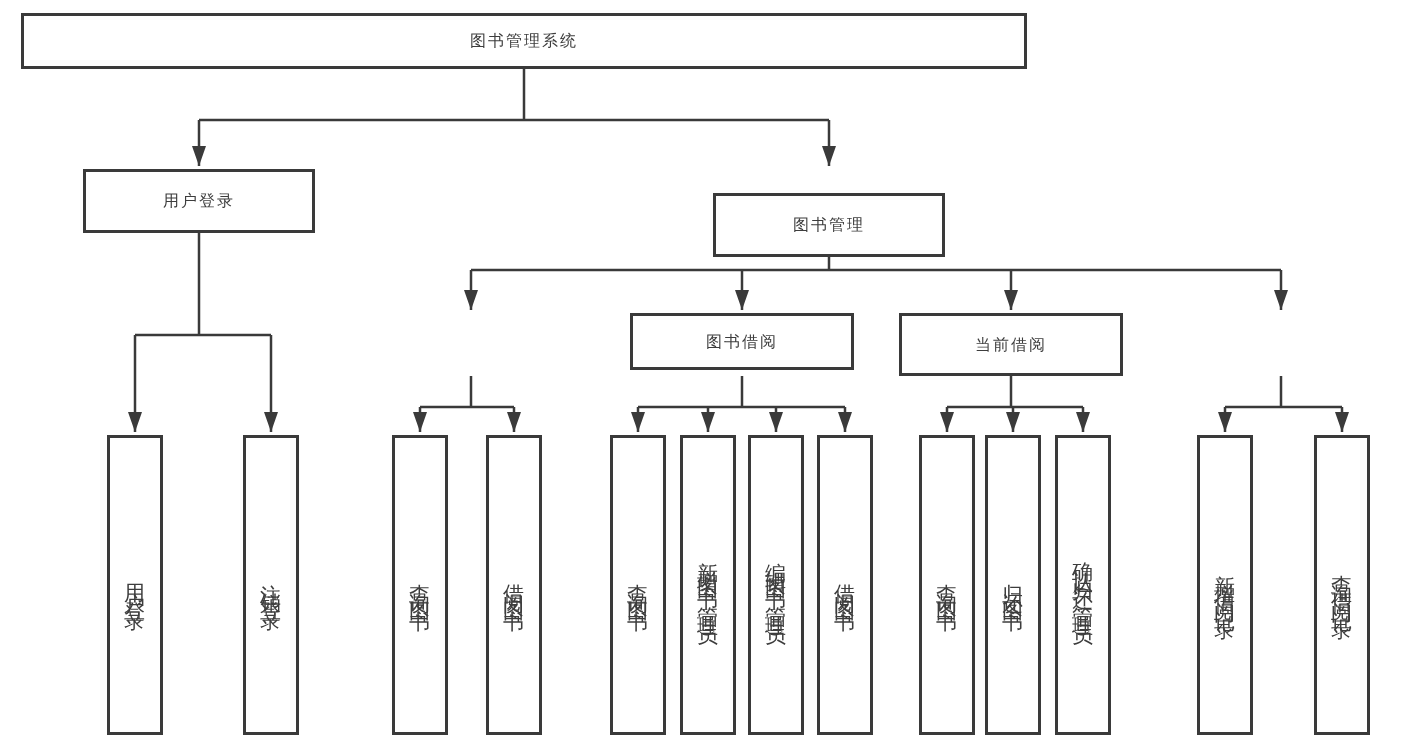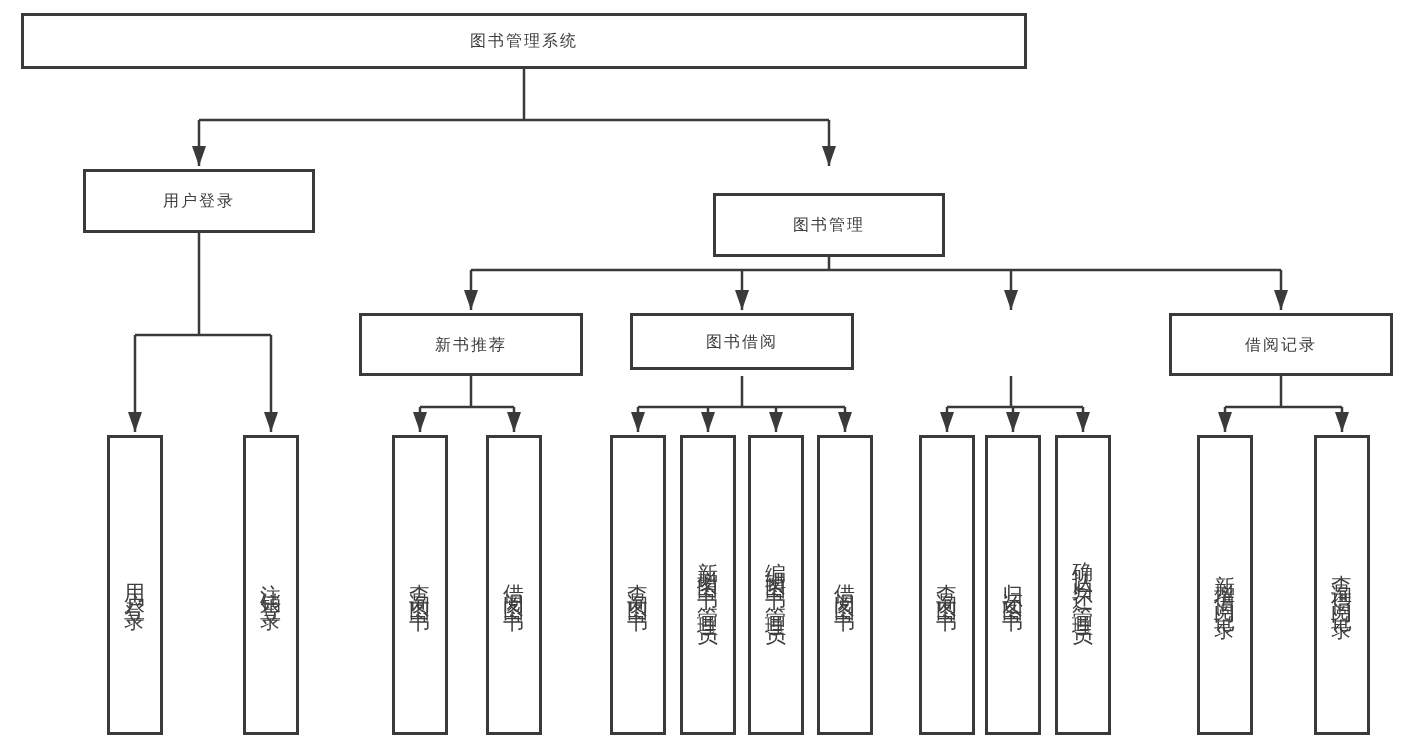--- a/index.html
+++ b/index.html
@@ -91,23 +91,22 @@
       <path d="M1225 407 V432"></path>
       <path d="M1342 407 V432"></path>
     </g>
   </svg>
 
   <div class="node" style="left:21px; top:13px; width:1006px; height:56px;">图书管理系统</div>
 
   <div class="node" style="left:83px; top:169px; width:232px; height:64px;">用户登录</div>
   <div class="node" style="left:713px; top:169px; width:232px; height:64px;margin-top:24px;">图书管理</div>
 
-  <div class="node" style="left:359px; top:313px; width:224px; height:63px;">新书推荐</div>
   <div class="node" style="left:630px; top:313px; width:224px; height:57px;">图书借阅</div>
-  <div class="node" style="left:1169px; top:313px; width:224px; height:63px;">借阅记录</div>
+  <div class="node" style="left:899px; top:313px; width:224px; height:63px;">当前借阅</div>
 
   <div class="node v" style="left:107px; top:435px; width:56px; height:300px;">用户登录</div>
   <div class="node v" style="left:243px; top:435px; width:56px; height:300px;">注销登录</div>
 
   <div class="node v" style="left:392px; top:435px; width:56px; height:300px;">查询图书</div>
   <div class="node v" style="left:486px; top:435px; width:56px; height:300px;">借阅图书</div>
 
   <div class="node v" style="left:610px; top:435px; width:56px; height:300px;">查询图书</div>
   <div class="node v" style="left:680px; top:435px; width:56px; height:300px;">新增图书（管理员）</div>
   <div class="node v" style="left:748px; top:435px; width:56px; height:300px;">编辑图书（管理员）</div>

